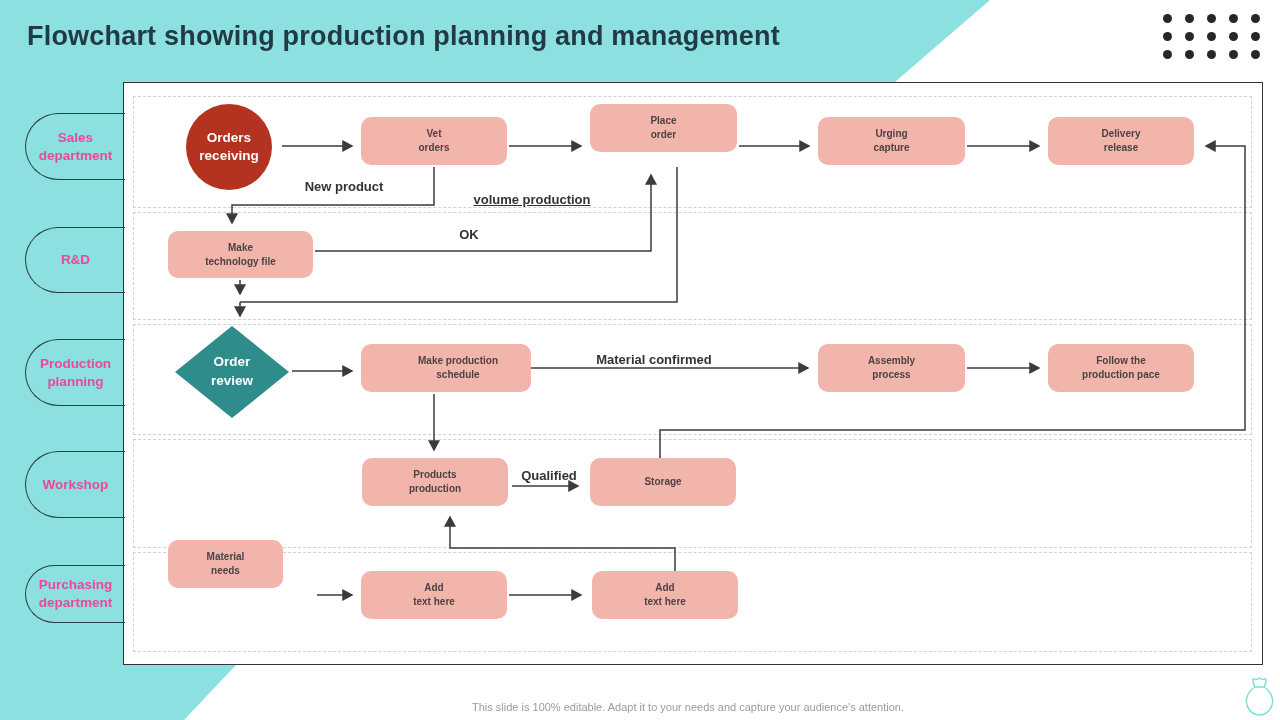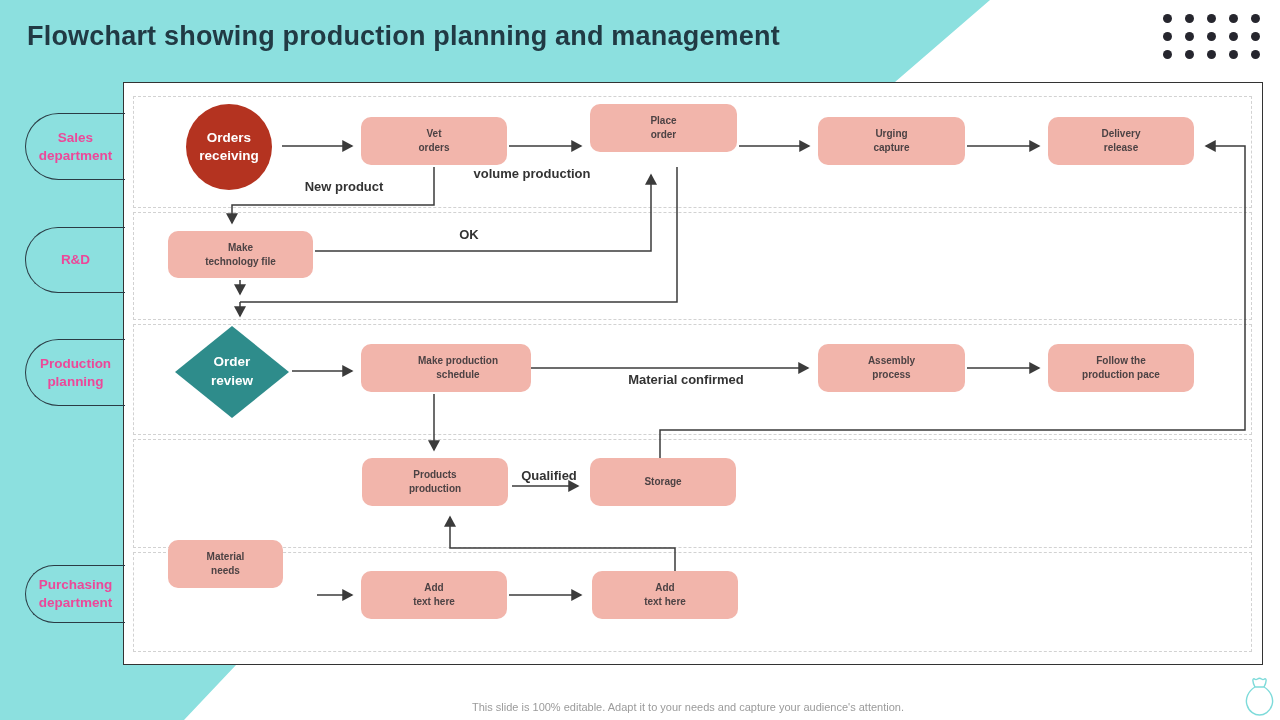--- a/index.html
+++ b/index.html
@@ -63,20 +63,21 @@
     <div class="lane-row" style="top:241px;height:111px;"></div>
     <div class="lane-row" style="top:356px;height:109px;"></div>
     <div class="lane-row" style="top:469px;height:100px;"></div>
   </div>
 
   <div class="pill" style="top:113px;height:67px;">Sales
 department</div>
   <div class="pill" style="top:227px;height:66px;">R&amp;D</div>
   <div class="pill" style="top:339px;height:67px;">Production
 planning</div>
+  <div class="pill" style="top:451px;height:67px;">Workshop</div>
   <div class="pill" style="top:565px;height:58px;">Purchasing
 department</div>
 
   <svg id="connectors" width="1280" height="720" viewBox="0 0 1280 720">
     <defs>
       <marker id="ah" markerWidth="9" markerHeight="9" refX="6.5" refY="4" orient="auto">
         <path d="M0,0 L7.5,4 L0,8 z" fill="#3b3b3b"></path>
       </marker>
     </defs>
     <g stroke="#3b3b3b" stroke-width="1.5" fill="none">
@@ -139,23 +140,23 @@
   <div class="node" style="left:590px;top:458px;width:146px;height:48px;">Storage</div>
 
   <div class="node" style="left:168px;top:540px;width:115px;height:48px;">Material
 needs</div>
   <div class="node" style="left:361px;top:571px;width:146px;height:48px;">Add
 text here</div>
   <div class="node" style="left:592px;top:571px;width:146px;height:48px;">Add
 text here</div>
 
   <div class="elabel" style="left:320px;top:179px;margin-left:24px;">New product</div>
-  <div class="elabel" style="left:532px;top:166px;">volume production</div>
+  <div class="elabel" style="left:532px;top:192px;text-decoration:underline;">volume production</div>
   <div class="elabel" style="left:469px;top:227px;">OK</div>
-  <div class="elabel" style="left:654px;top:372px;margin-left:32px;">Material confirmed</div>
+  <div class="elabel" style="left:654px;top:352px;">Material confirmed</div>
   <div class="elabel" style="left:549px;top:468px;">Qualified</div>
 
   <div id="footer">This slide is 100% editable. Adapt it to your needs and capture your audience's attention.</div>
 
   <svg id="bag-icon" width="34" height="44" viewBox="0 0 34 44">
     <g fill="none" stroke="#7edbda" stroke-width="1.4" stroke-linejoin="round">
       <path d="M12,13 C9,7 9.5,4 11.5,5 C12.5,5.8 13.5,5.8 14.5,5 C15.5,4.2 17.5,4.2 18.5,5 C19.5,5.8 20.5,5.8 21.5,5 C23.5,4 24,7 21,13"></path>
       <path d="M12,13 C5,17 2,25 4,31 C6,38 12,41 16.5,41 C21,41 27,38 29,31 C31,25 28,17 21,13 Z"></path>
     </g>
   </svg>

